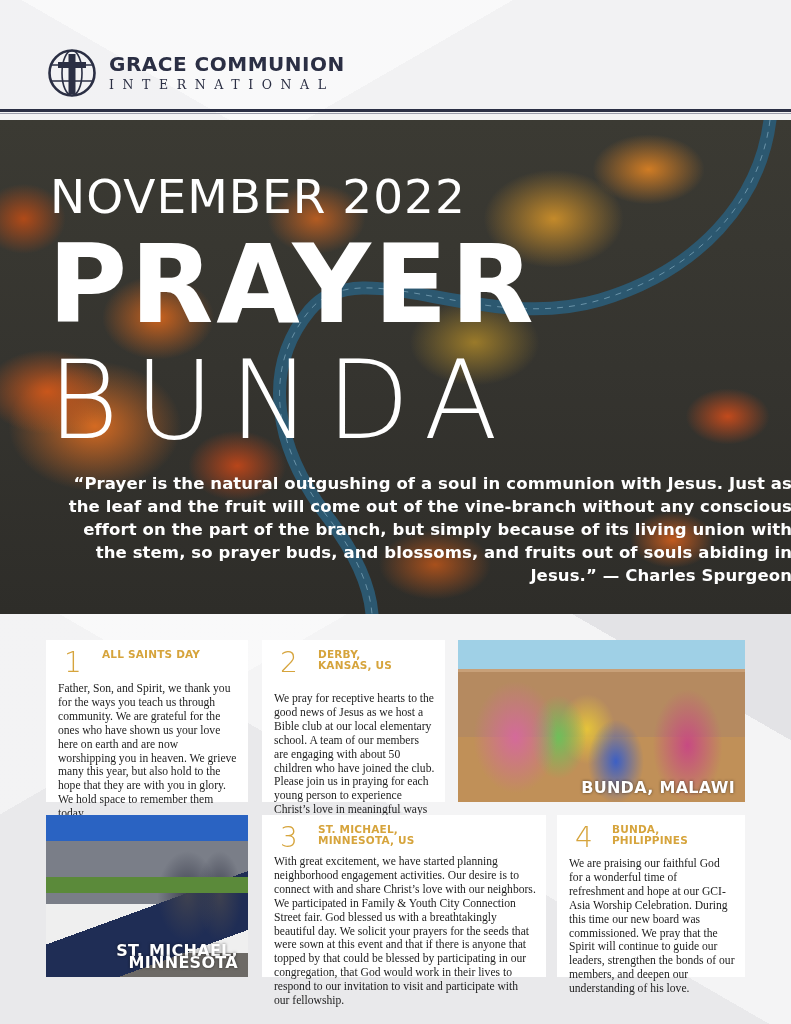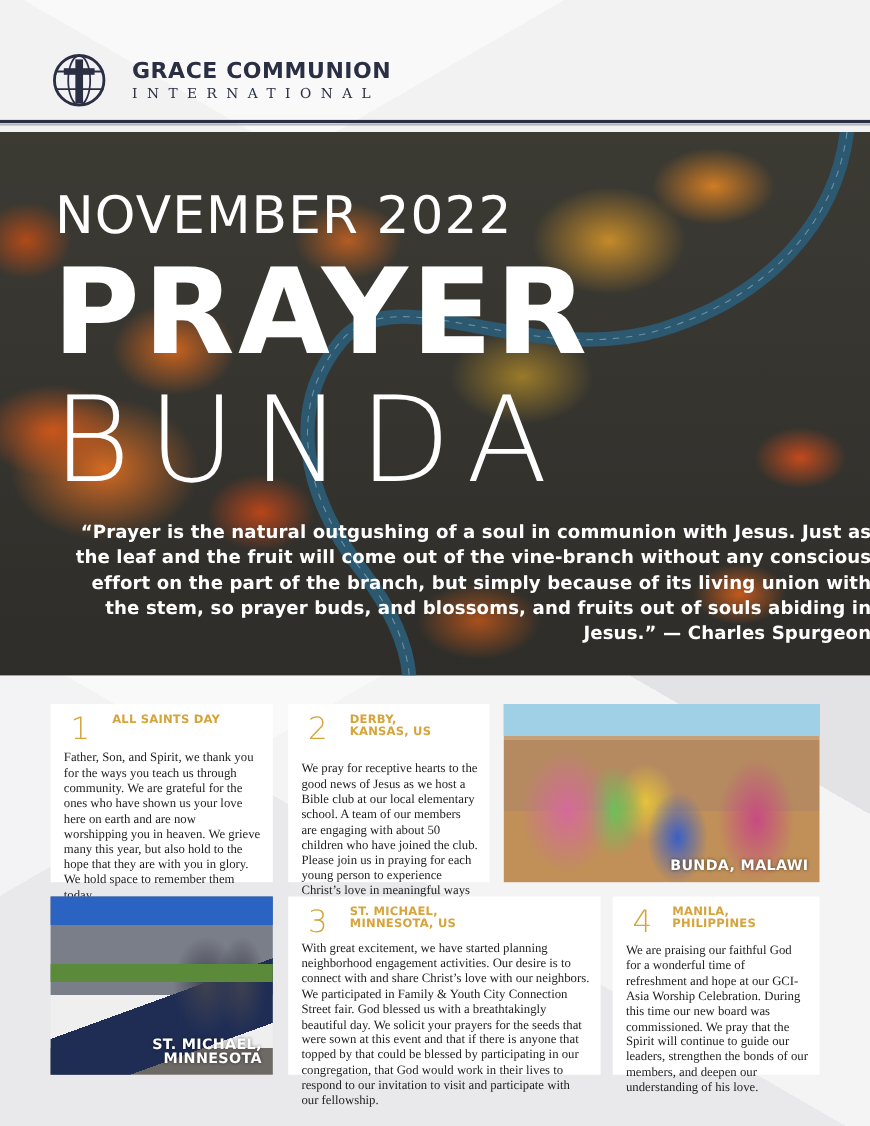--- a/index.html
+++ b/index.html
@@ -9,21 +9,21 @@
     font-family: "DejaVu Sans", sans-serif;
     background:
       linear-gradient(150deg, rgba(255,255,255,0.55) 0 20%, transparent 20% 40%, rgba(255,255,255,0.45) 40% 55%, transparent 55%),
       linear-gradient(30deg, #e9e9eb 0 30%, #f4f4f5 30% 50%, #e3e3e6 50% 70%, #f2f2f3 70%);
     background-color: #ececee;
   }
   
   .header { position: absolute; left: 0; top: 0; width: 791px; height: 120px; }
   .logo { position: absolute; left: 47px; top: 48px; display: flex; align-items: center; }
   .logo-globe { width: 50px; height: 50px; }
-  .logo-text { margin-left: 23px; color: #2b2f44; }
+  .logo-text { margin-left: 12px; color: #2b2f44; }
   .logo-title { font-family: "DejaVu Sans", sans-serif; font-size: 20px; font-weight: 600; letter-spacing: 0.5px; line-height: 22px; }
   .logo-sub { font-family: "DejaVu Serif", serif; font-size: 12.5px; letter-spacing: 8.6px; line-height: 16px; margin-top: 2px; }
   .divider { position: absolute; left: 0; top: 109px; width: 791px; height: 3px; background: #2b2f44; }
   .divider2 { position: absolute; left: 0; top: 113px; width: 791px; height: 1px; background: #9b9daa; }
 
   
   .hero {
     position: absolute; left: 0; top: 120px; width: 791px; height: 494px; overflow: hidden;
     background:
       radial-gradient(ellipse 90px 60px at 6% 55%, #c9561b 0%, transparent 70%),
@@ -48,21 +48,21 @@
   .hero-quote { position: absolute; left: 47px; top: 352px; width: 745px; color: #fff; font-size: 16.5px; font-weight: 700; line-height: 23px; letter-spacing: 0.1px; }
 
   
   .card { position: absolute; background: #fff; padding: 6px 10px 8px 12px; }
   .card-head { display: flex; align-items: flex-start; }
   .card-num { font-size: 28px; font-weight: 300; color: #d6a43c; line-height: 30px; width: 30px; margin-left: 6px; margin-top: 2px; }
   .card-title { color: #d6a43c; font-size: 10.5px; font-weight: 700; line-height: 11px; margin-left: 8px; margin-top: 3px; letter-spacing: 0.2px; }
   .card-body { font-family: "Liberation Serif", serif; font-size: 11.6px; line-height: 13.9px; color: #222; margin-top: 4px; }
 
   .photo { position: absolute; overflow: hidden; }
-  .photo-caption { position: absolute; right: 10px; bottom: 8px; color: #fff; font-size: 13px; font-weight: 700; text-align: right; line-height: 12px; text-shadow: 0 0 3px rgba(0,0,0,0.6); letter-spacing: 0.3px; padding-left: 20px; }
+  .photo-caption { position: absolute; right: 10px; bottom: 8px; color: #fff; font-size: 16px; font-weight: 700; text-align: right; line-height: 12px; text-shadow: 0 0 3px rgba(0,0,0,0.6); letter-spacing: 0.3px; padding-left: 20px; }
 
   .malawi {
     left: 458px; top: 640px; width: 287px; height: 162px;
     background:
       linear-gradient(180deg, #9fd0e6 0 18%, transparent 18%),
       radial-gradient(ellipse 60px 80px at 20% 60%, #d46a9a 0%, transparent 70%),
       radial-gradient(ellipse 40px 60px at 35% 60%, #6fbf5a 0%, transparent 70%),
       radial-gradient(ellipse 40px 60px at 55% 75%, #3c5fc4 0%, transparent 70%),
       radial-gradient(ellipse 50px 80px at 80% 65%, #c74a82 0%, transparent 70%),
       radial-gradient(ellipse 40px 50px at 45% 55%, #e5c33a 0%, transparent 70%),
@@ -149,16 +149,16 @@
       <div>ST. MICHAEL,</div>
       <div>MINNESOTA, US</div>
     </div>
   </div>
   <div class="card-body" style="margin-top:2px;">With great excitement, we have started planning neighborhood engagement activities. Our desire is to connect with and share Christ’s love with our neighbors. We participated in Family &amp; Youth City Connection Street fair. God blessed us with a breathtakingly beautiful day. We solicit your prayers for the seeds that were sown at this event and that if there is anyone that topped by that could be blessed by participating in our congregation, that God would work in their lives to respond to our invitation to visit and participate with our fellowship.</div>
 </div>
 
 <div class="card" style="left:557px; top:815px; width:188px; height:162px;">
   <div class="card-head">
     <div class="card-num">4</div>
-    <div class="card-title">MANILA, PHILIPPINES</div>
+    <div class="card-title">BUNDA, PHILIPPINES</div>
   </div>
   <div class="card-body">We are praising our faithful God for a wonderful time of refreshment and hope at our GCI-Asia Worship Celebration. During this time our new board was commissioned. We pray that the Spirit will continue to guide our leaders, strengthen the bonds of our members, and deepen our understanding of his love.</div>
 </div>
 
 </body></html>

